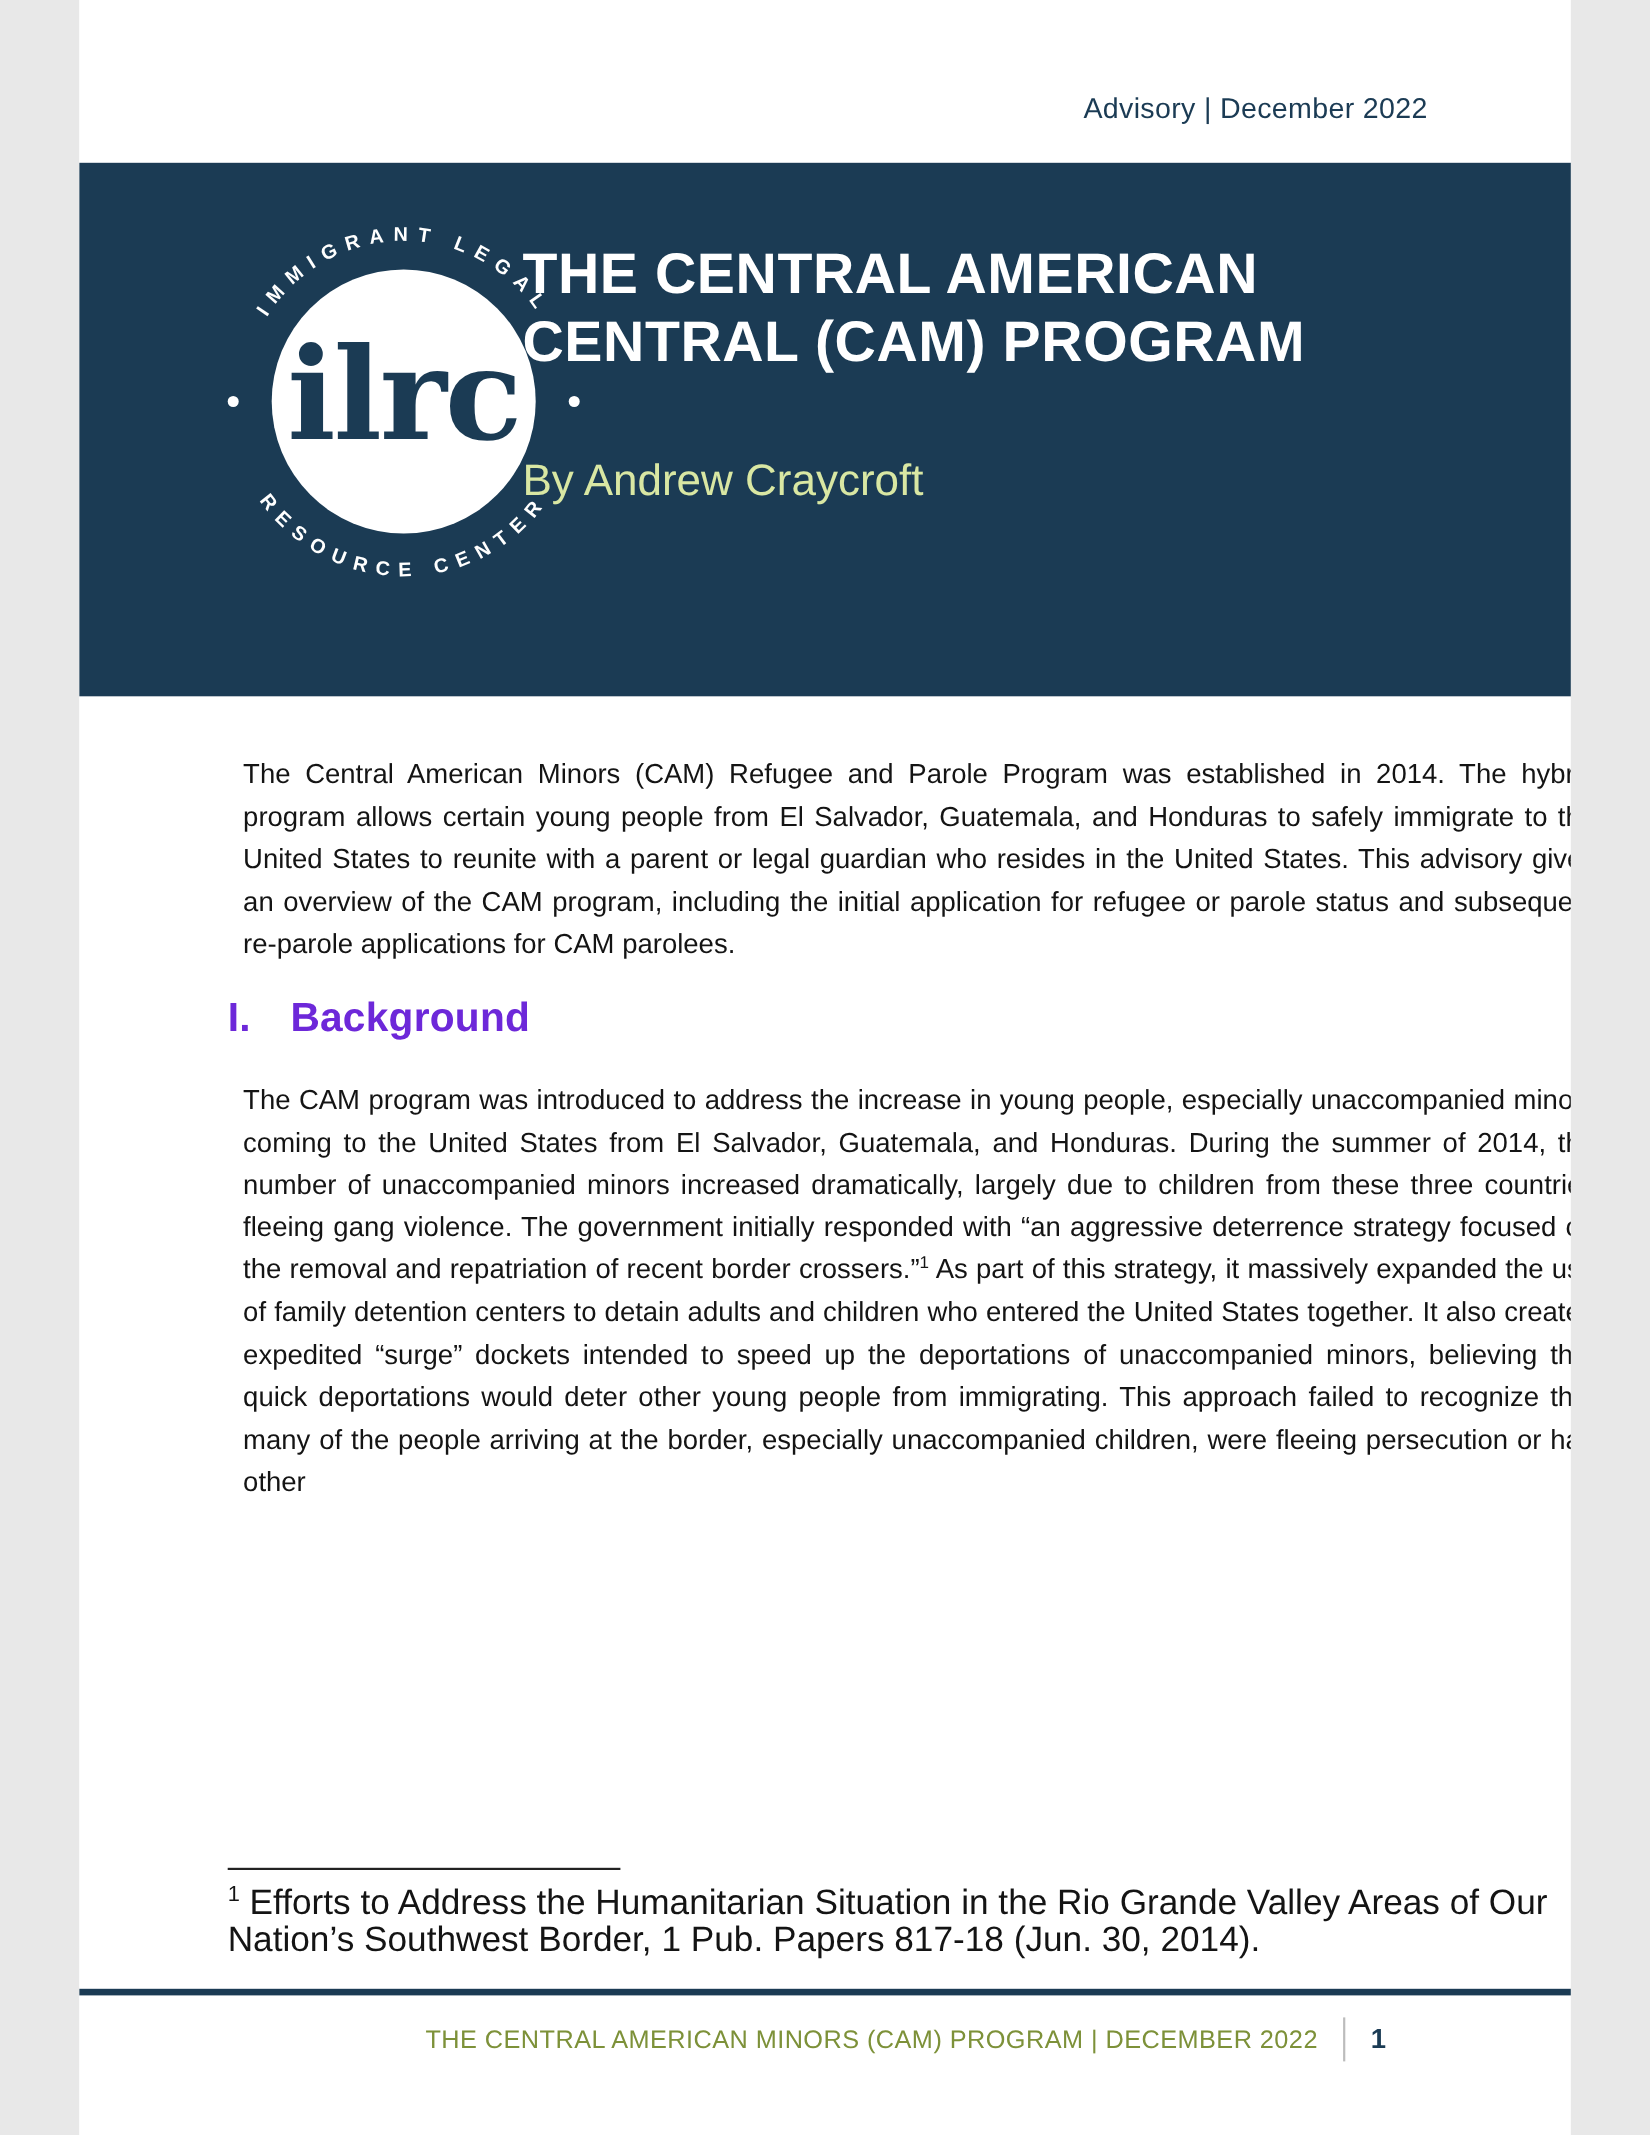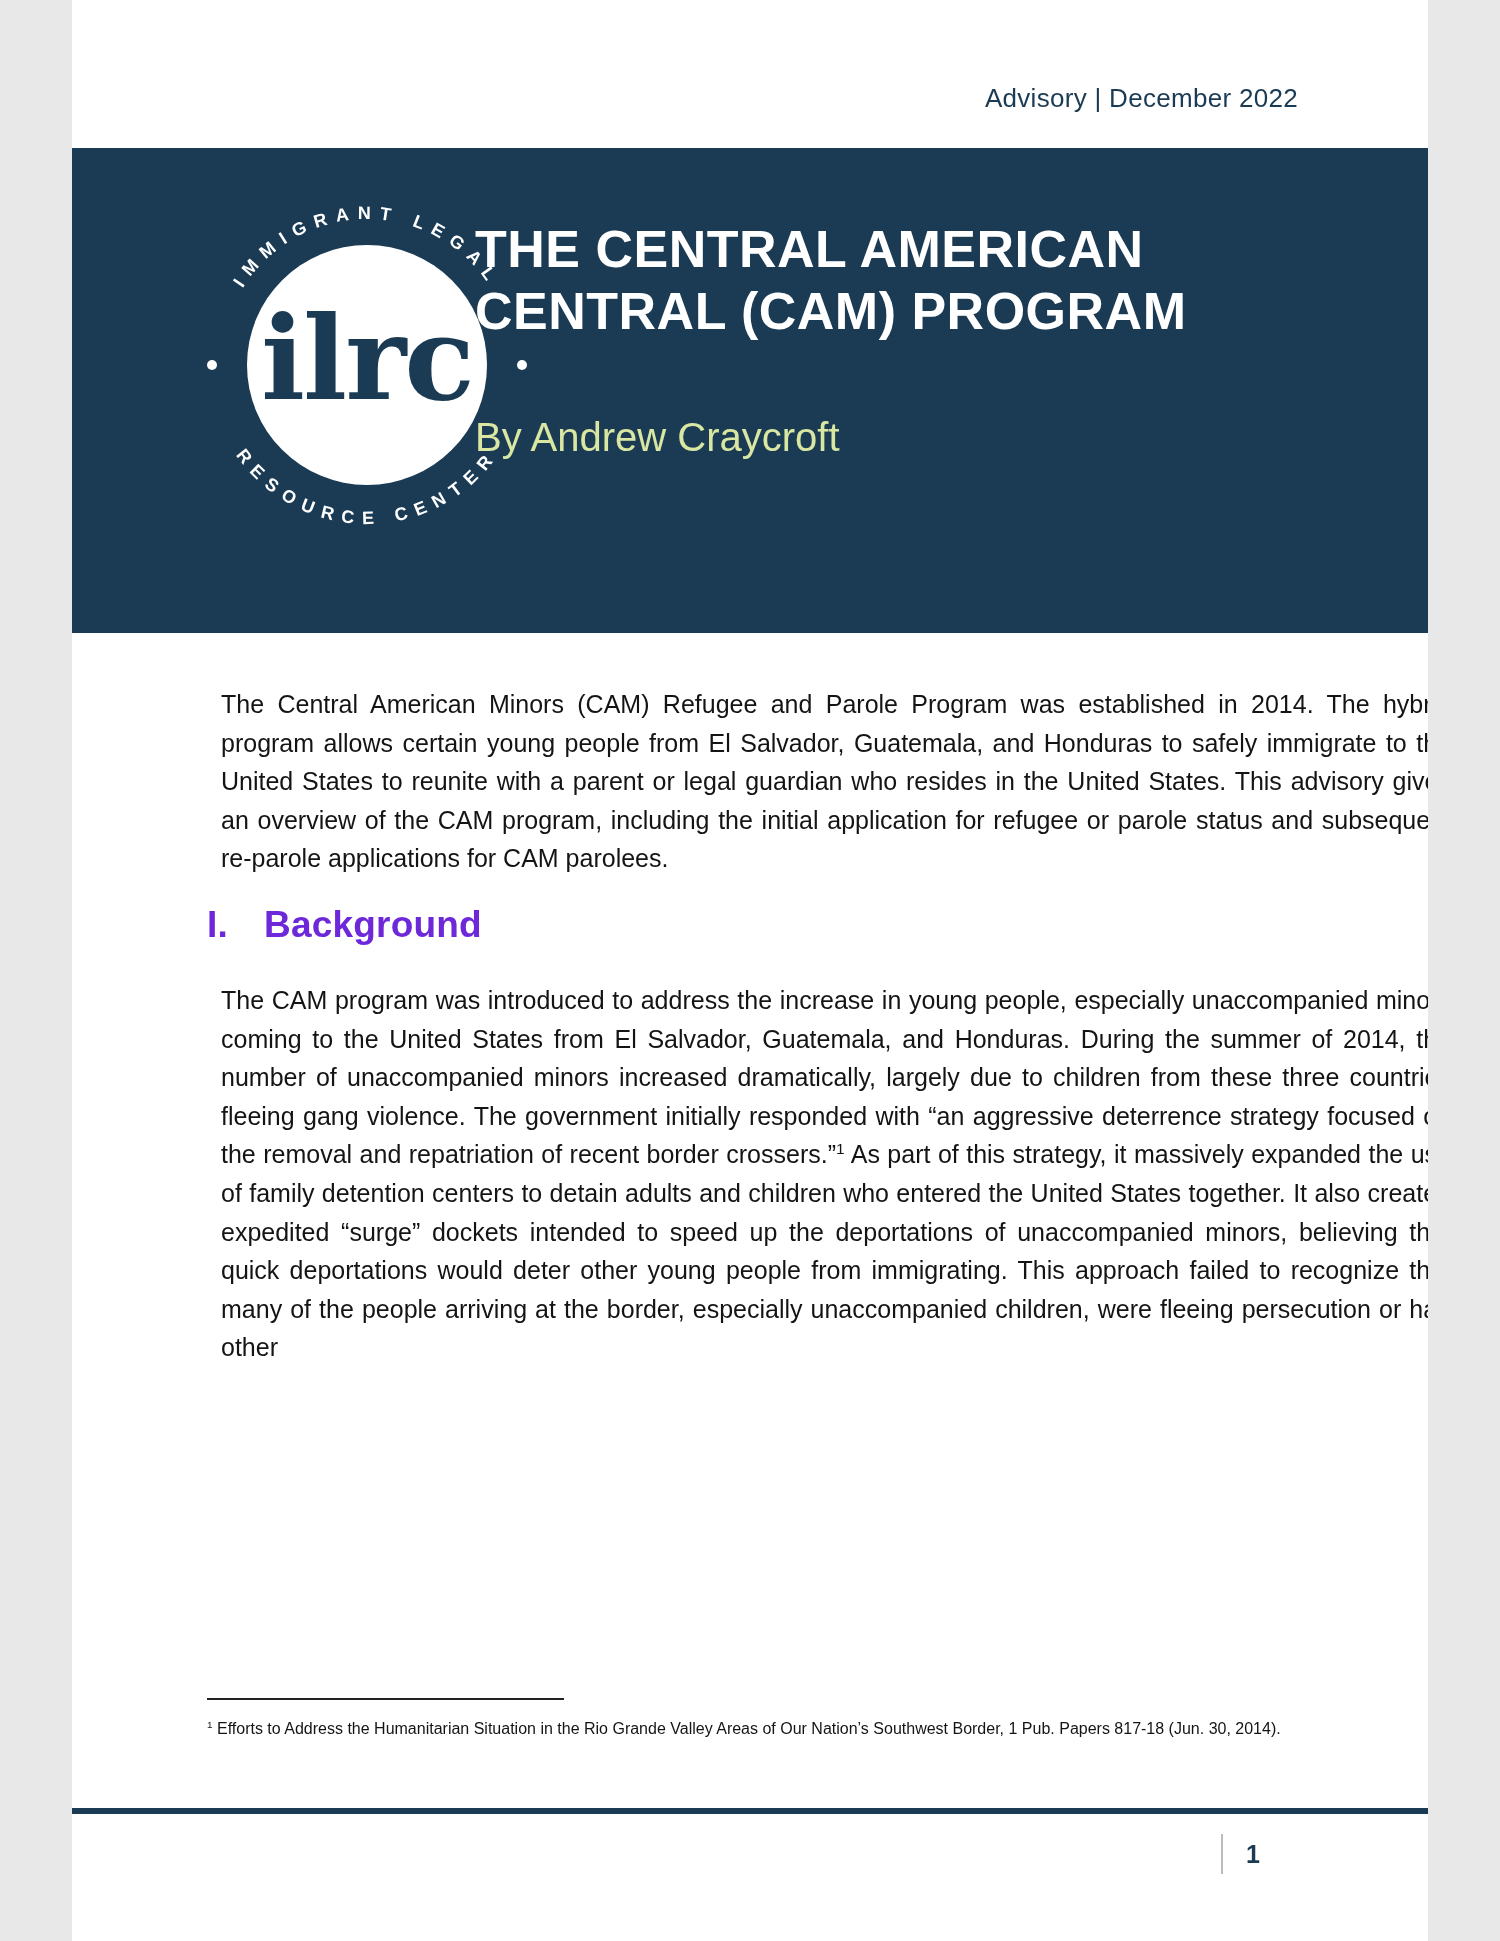--- a/index.html
+++ b/index.html
@@ -59,21 +59,21 @@
     letter-spacing:.2px;
   }
   .section-heading .num{display:inline-block;width:57px;}
   
   .fn-rule{
     position:absolute;left:135px;top:1698px;
     width:357px;height:2px;background:#222222;
   }
   .footnote{
     position:absolute;left:135px;top:1712px;width:1240px;margin:0;
-    font-size:16px;line-height:34px;text-align:left;
+    font-size:32px;line-height:34px;text-align:left;
   }
   .footnote sup{font-size:62%;line-height:0;vertical-align:super;}
   
   .footer-rule{
     position:absolute;left:0;top:1808px;
     width:1500px;height:6px;background:#1b3b54;
   }
   .footer{
     position:absolute;top:1832px;right:168px;height:44px;
     display:flex;align-items:center;gap:23px;
@@ -131,17 +131,18 @@
 
   <div class="fn-rule"></div>
 
   <p class="footnote">
     <sup>1</sup><span> Efforts to Address the Humanitarian Situation in the Rio Grande Valley Areas of Our Nation’s Southwest Border, 1 Pub. Papers 817-18 (Jun. 30, 2014).</span>
   </p>
 
   <div class="footer-rule"></div>
 
   <div class="footer">
+    <span class="f-title">THE CENTRAL AMERICAN MINORS (CAM) PROGRAM  | DECEMBER 2022</span>
     <span class="f-sep"></span>
     <span class="f-page">1</span>
   </div>
 
 </div>
 
 </body></html>

